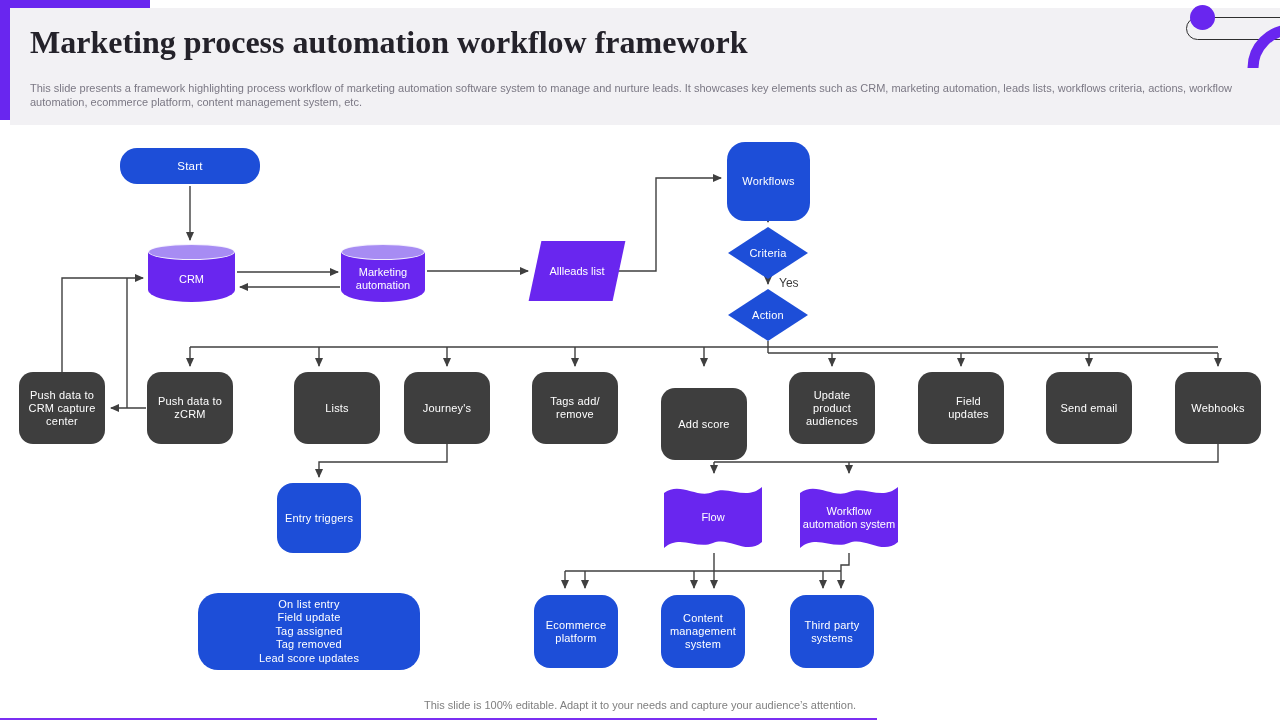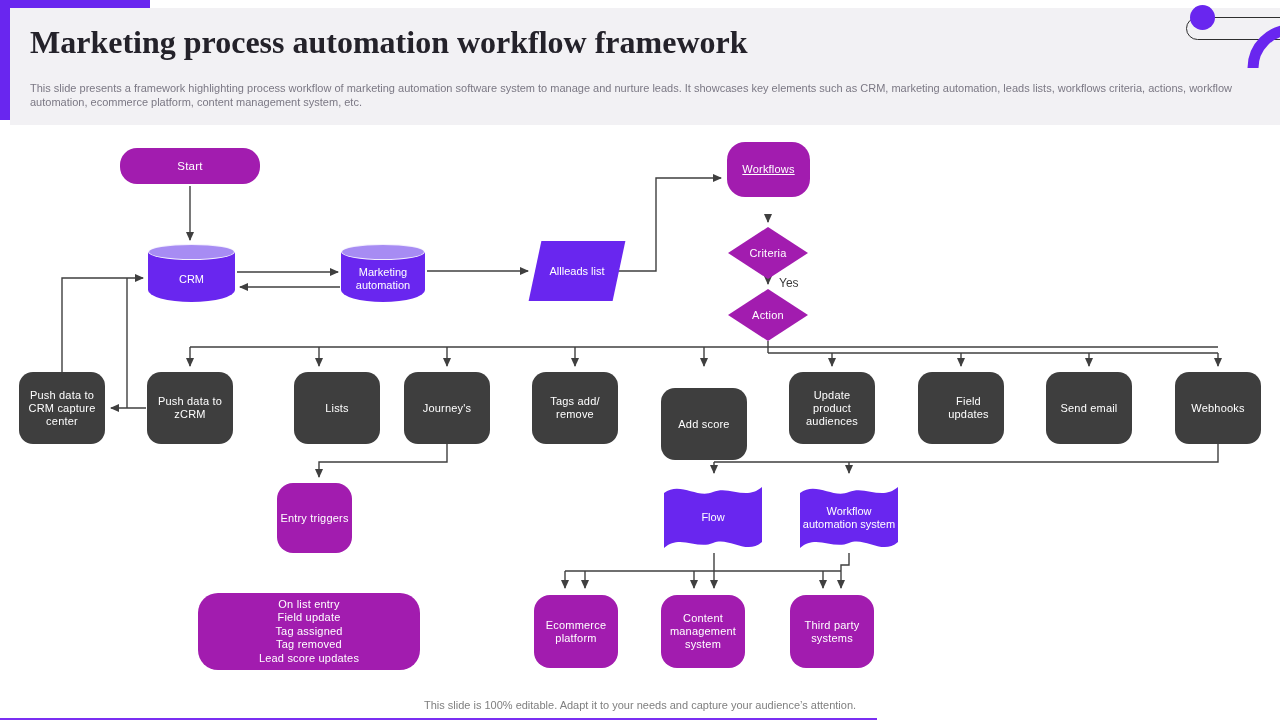--- a/index.html
+++ b/index.html
@@ -14,48 +14,48 @@
   .subtitle{position:absolute;left:30px;top:81px;width:1224px;font-size:11px;line-height:14px;color:#7b7884;}
   
   .deco-ring{position:absolute;left:1186px;top:17px;width:120px;height:21px;border:1.4px solid #2e2e2e;border-radius:12px;background:transparent;}
   .deco-dot{position:absolute;left:1190px;top:5px;width:25px;height:25px;border-radius:50%;background:#6926ef;}
   
   .footer{position:absolute;left:0;top:699px;width:1280px;text-align:center;font-size:11px;color:#7f7f7f;}
   .bottom-line{position:absolute;left:0;top:718px;width:877px;height:2px;background:#7b2ff2;}
   
   .node{position:absolute;display:flex;align-items:center;justify-content:center;text-align:center;
         color:#ffffff;font-size:11px;line-height:13px;letter-spacing:.2px;}
-  .purple{background:#a21caf;}
+  .purple{background:#1d4ed8;}
   .dark{background:#3e3e3e;}
   .rounded14{border-radius:14px;}
   .rounded16{border-radius:16px;}
   
   .start{left:120px;top:148px;width:140px;height:36px;border-radius:17px;font-size:11.5px;}
-  .workflows{left:727px;top:142px;width:83px;height:55px;border-radius:18px;text-decoration:underline;}
+  .workflows{left:727px;top:142px;width:83px;height:79px;border-radius:18px;}
   .diamond{width:80px;height:52px;clip-path:polygon(50% 0,100% 50%,50% 100%,0 50%);}
   .criteria{left:728px;top:227px;}
   .action{left:728px;top:289px;}
   .yes-label{position:absolute;left:779px;top:276px;font-size:12px;color:#3a3a3a;}
   
   .cyl{position:absolute;width:87px;height:58px;}
   .cyl .cyl-top{position:absolute;left:0;top:0;width:100%;height:16px;border-radius:50%;
         background:#a78cf3;border:1px solid rgba(255,255,255,.85);box-sizing:border-box;z-index:2;}
   .cyl .cyl-body{position:absolute;left:0;top:8px;width:100%;bottom:0;background:#6926ef;
         border-radius:0 0 50% 50% / 0 0 12px 12px;}
   .cyl .cyl-label{position:absolute;left:0;top:12px;width:100%;bottom:0;display:flex;align-items:center;
         justify-content:center;text-align:center;color:#fff;font-size:11px;line-height:13px;z-index:3;}
   
   .para{position:absolute;left:535px;top:241px;width:84px;height:60px;}
   .para .para-bg{position:absolute;inset:0;background:#6926ef;transform:skewX(-12deg);}
   .para .para-label{position:absolute;inset:0;display:flex;align-items:center;
         justify-content:center;color:#fff;font-size:11px;line-height:13px;z-index:2;}
   
   .abox{top:372px;width:86px;height:72px;padding:2px 7px;box-sizing:border-box;}
   
-  .entry{left:277px;top:483px;width:75px;height:70px;}
+  .entry{left:277px;top:483px;width:84px;height:70px;}
   .triggers{left:198px;top:593px;width:222px;height:77px;border-radius:20px;flex-direction:column;line-height:13.5px;}
   
   .wave{position:absolute;width:98px;height:77px;}
   .wave svg{position:absolute;inset:0;}
   .wave .wave-label{position:absolute;inset:0;display:flex;align-items:center;justify-content:center;
         text-align:center;color:#fff;font-size:11px;line-height:13px;z-index:2;}
   
   .bbox{top:595px;width:84px;height:73px;padding:2px 6px;box-sizing:border-box;}
   .connectors{position:absolute;left:0;top:0;pointer-events:none;}
 </style>

